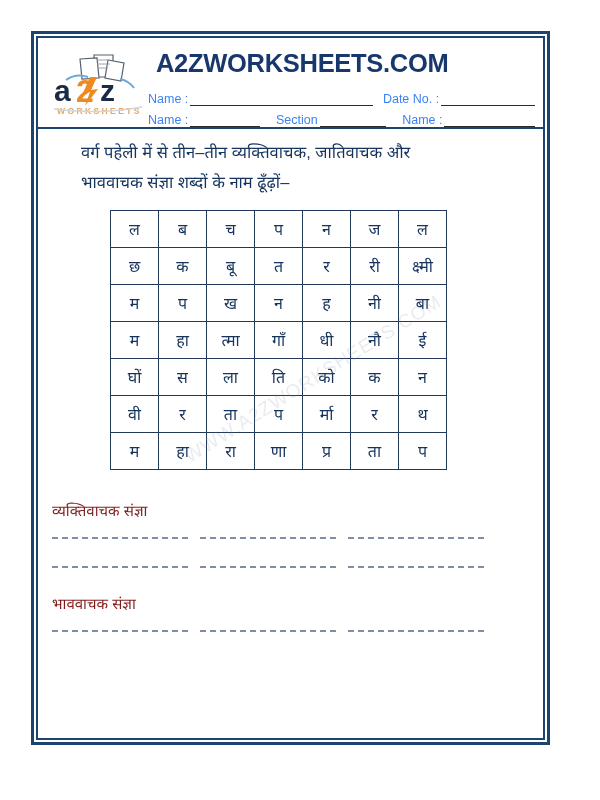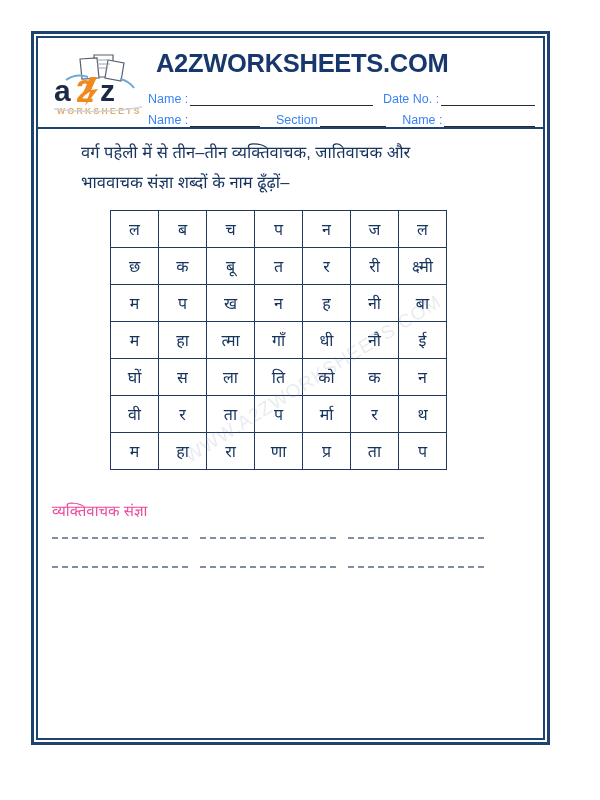--- a/index.html
+++ b/index.html
@@ -162,21 +162,21 @@
   .answers {
     position: absolute;
     left: 14px;
     top: 462px;
     width: 452px;
   }
   .answer-block { margin-bottom: 25px; }
   .answer-label {
     font-family: "Liberation Sans", sans-serif;
     font-size: 15px;
-    color: #ec4899;
+    color: #7f1d1d;
     line-height: 22px;
     margin-bottom: 13px;
   }
   .answer-lines {
     display: flex;
     gap: 12px;
   }
   .answer-line {
     width: 136px;
     height: 2px;
@@ -331,17 +331,25 @@
               <div class="answer-line"></div>
             </div>
           </div>
           <div class="answer-block">
             <div class="answer-lines">
               <div class="answer-line"></div>
               <div class="answer-line"></div>
               <div class="answer-line"></div>
             </div>
           </div>
+          <div class="answer-block">
+            <div class="answer-label">भाववाचक संज्ञा</div>
+            <div class="answer-lines">
+              <div class="answer-line"></div>
+              <div class="answer-line"></div>
+              <div class="answer-line"></div>
+            </div>
+          </div>
         </div>
 
     </div>
   </div>
 </div>
 
 </body></html>

